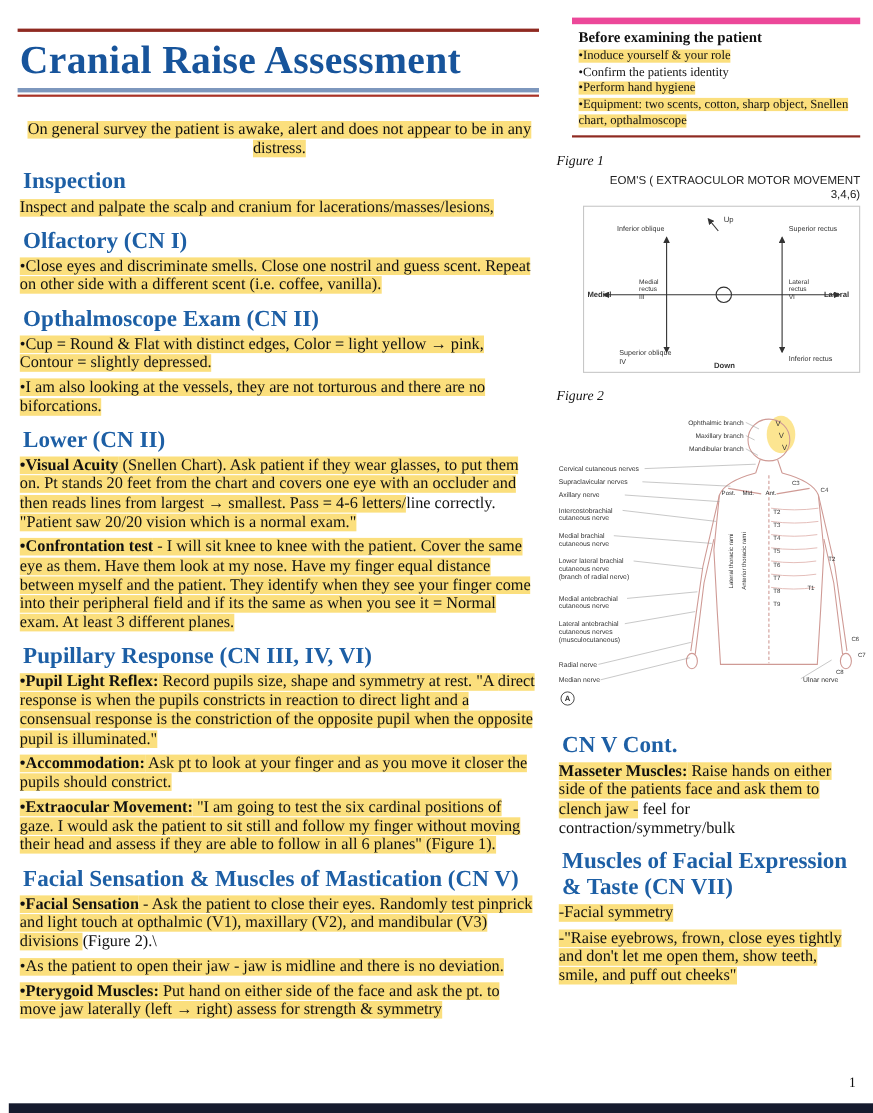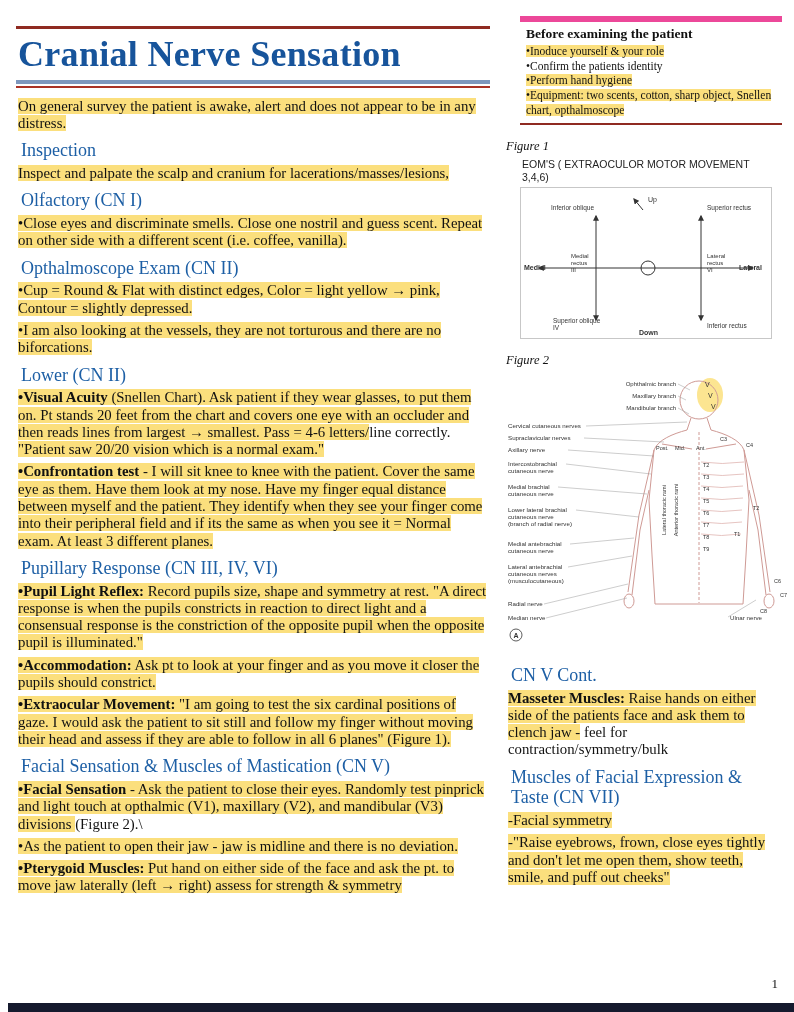--- a/index.html
+++ b/index.html
@@ -10,53 +10,53 @@
   .col-right{flex:1;min-width:0;}
 
   
   .rule-top{height:3px;background:#8f2a21;margin-top:14px;}
   h1{font-size:36px;line-height:1.05;color:#17549b;margin:7px 0 6px 2px;font-weight:bold;letter-spacing:.3px;}
   .rule-blue{height:4px;background:#7d97bd;}
   .rule-red{height:2px;background:#a93226;margin-top:2px;}
 
   
   p{margin:0 0 5px 2px;font-size:14.8px;line-height:1.17;}
-  p.first{margin-top:10px;}
-  h2{color:#1d5fa5;font-size:18px;line-height:1.15;margin:8px 0 4px 5px;font-weight:normal;}
+  p.first{margin-top:22px;text-align:center;}
+  h2{color:#1d5fa5;font-size:21px;line-height:1.15;margin:8px 0 4px 5px;font-weight:bold;}
   .hl{background:#fbdf7d;}
   .b{font-weight:bold;}
   .i{}
 
   
   .before-box{margin:4px 0 0 14px;border-top:6px solid #ec4899;border-bottom:2px solid #8f2a21;
               padding:4px 2px 5px 6px;}
   .before-box .bb-title{font-weight:bold;font-size:13.5px;margin-bottom:2px;}
   .bb-item{font-size:11.5px;line-height:1.28;}
 
   
   .fig-label{font-style:italic;font-size:12.5px;margin:14px 0 2px 0;}
-  .fig1-wrap{margin-left:14px;}
+  .fig1-wrap{margin-left:24px;text-align:right;}
   .fig1-caption{font-family:"Liberation Sans", sans-serif;font-size:10.5px;color:#222;
                 white-space:pre-line;margin:4px 0 3px 2px;line-height:1.25;}
   .fig1-svg{width:250px;height:150px;border:1px solid #c7c7c7;background:#fff;display:block;}
   .fig2-svg{width:292px;height:287px;display:block;margin-top:2px;}
   svg text{font-family:"Liberation Sans", sans-serif;fill:#333;}
 
   .page-number{position:absolute;right:16px;bottom:20px;font-size:13px;}
   .bottom-bar{position:absolute;left:8px;right:0;bottom:0;height:9px;background:#151a2e;}
 </style>
 </head>
 <body>
 
 <div class="page">
   <div class="content">
 
     <div class="col-left">
       <div class="rule-top"></div>
-      <h1>Cranial Nerve Sensation</h1>
+      <h1>Cranial Raise Assessment</h1>
       <div class="rule-blue"></div>
       <div class="rule-red"></div>
 
       <p class="first"><span class="hl">On general survey the patient is awake, alert and does not appear to be in any distress.</span></p>
 
       <h2>Inspection</h2>
       <p><span class="hl">Inspect and palpate the scalp and cranium for lacerations/masses/lesions,</span></p>
 
       <h2>Olfactory (CN I)</h2>
       <p><span class="hl">•Close eyes and discriminate smells. Close one nostril and guess scent. Repeat on other side with a different scent (i.e. coffee, vanilla).</span></p>

